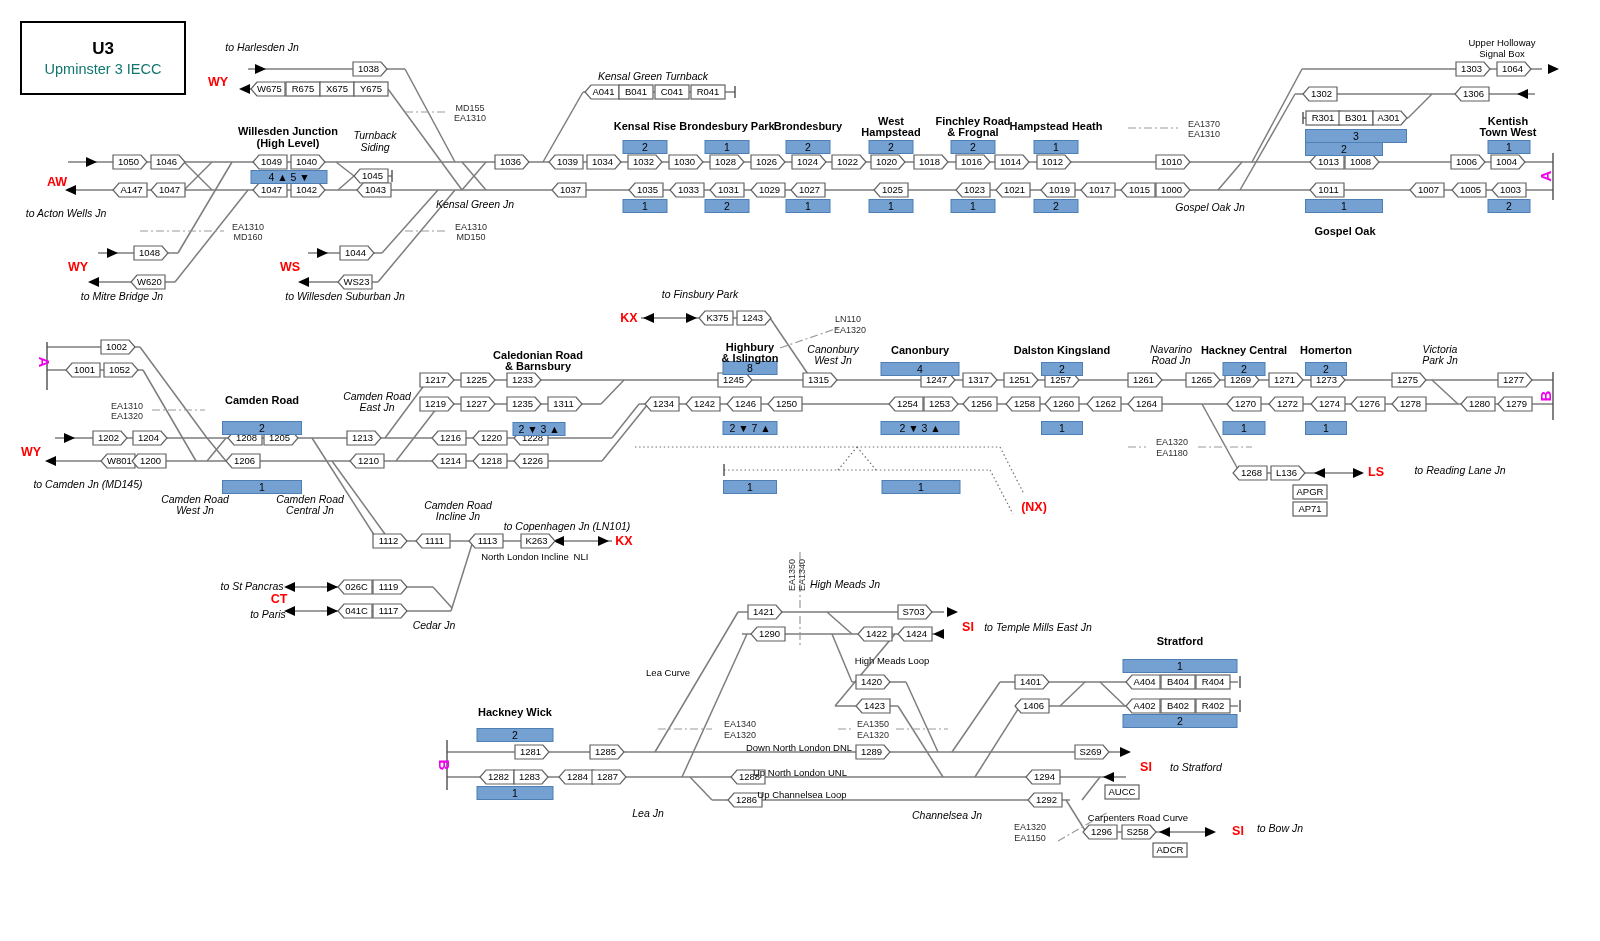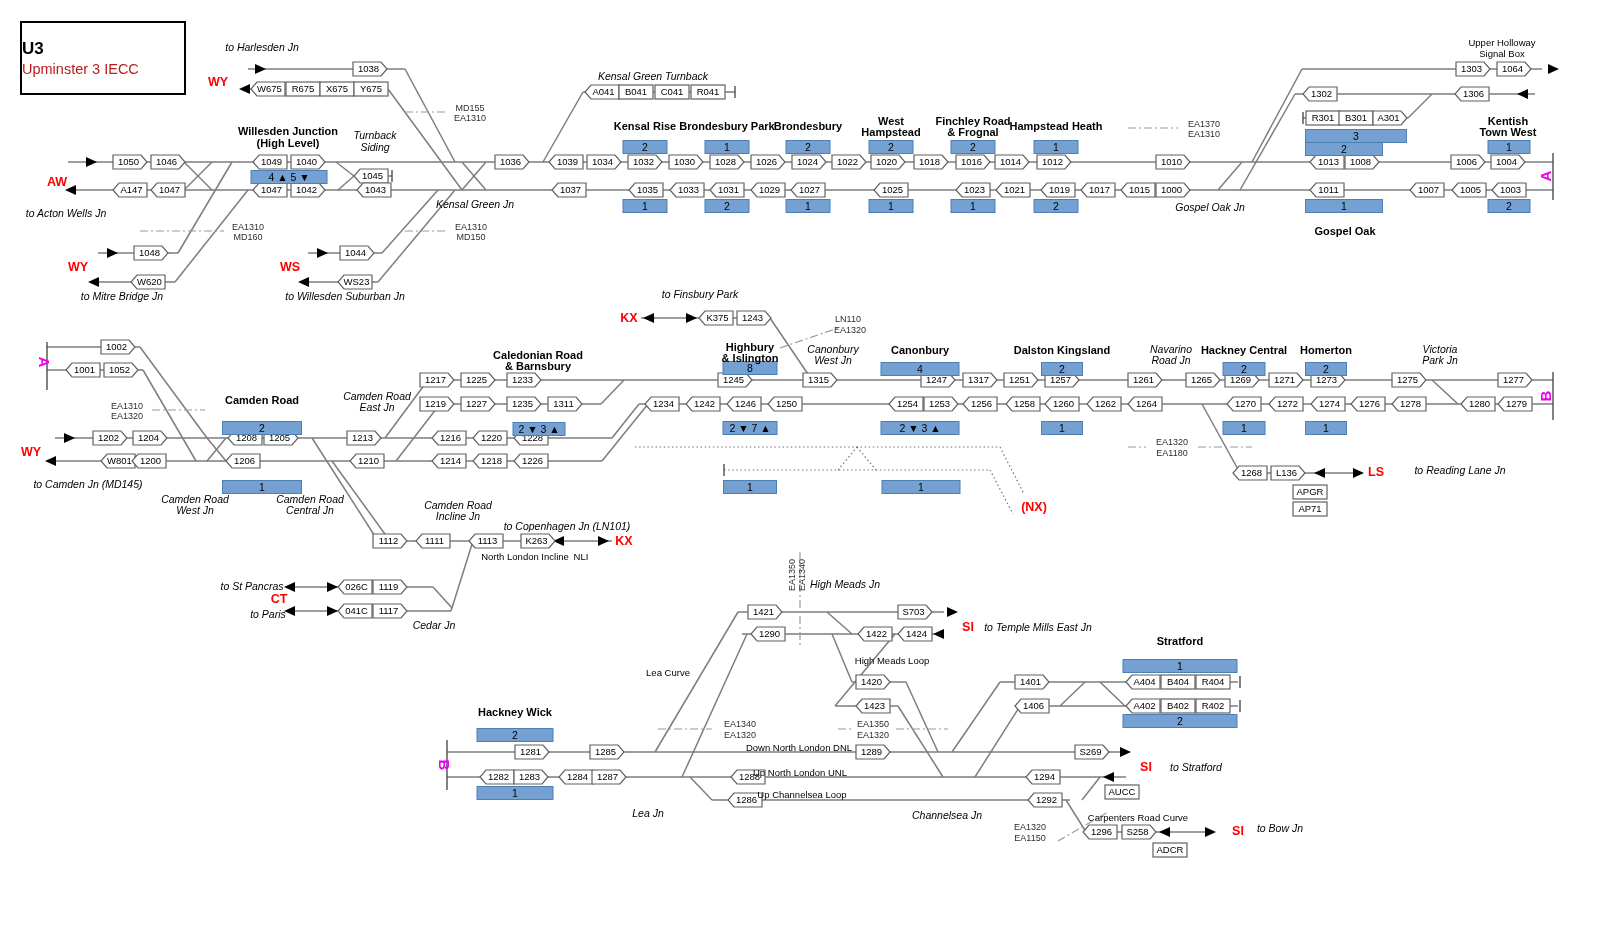--- a/index.html
+++ b/index.html
@@ -1,21 +1,21 @@
 <!DOCTYPE html>
 <html style="--pf: #74a1d2; --pb: #4d7fb5; --rd: #ff0000; --mg: #ee00ee;"><head>
 <meta charset="utf-8">
 <style>
   html,body{margin:0;padding:0;background:#fff}
   .stage{position:relative;width:1600px;height:941px;background:#fff;overflow:hidden;
          font-family:"Liberation Sans",sans-serif}
   .titlebox{position:absolute;left:20px;top:21px;width:162px;height:70px;border:2.5px solid #000;
-            display:flex;flex-direction:column;justify-content:center;background:#fff;z-index:5}
+            display:flex;flex-direction:column;align-items:center;justify-content:center;background:#fff;z-index:5}
   .titlebox .t1{font-size:17px;font-weight:bold;color:#000;line-height:1.25}
-  .titlebox .t2{font-size:14.5px;color:#b91c1c;line-height:1.25}
+  .titlebox .t2{font-size:14.5px;color:#0f766e;line-height:1.25}
   svg{position:absolute;left:0;top:0}
   .trk{stroke:#7d7d7d;stroke-width:1.5;fill:none}
   .dd{stroke:#9a9a9a;stroke-width:1.2;fill:none;stroke-dasharray:8 3 2 3}
   .dt{stroke:#707070;stroke-width:1.2;fill:none;stroke-dasharray:1.5 2.6}
   .edg{stroke:#4d4d4d;stroke-width:1.4}
   .tick{stroke:#4d4d4d;stroke-width:1.4}
   .arr{fill:#000;stroke:none}
   .bx{fill:#fff;stroke:#616161;stroke-width:1.2}
   .bt{font-size:9.5px;fill:#000;text-anchor:middle}
   .bar{fill:var(--pf,#74a1d2);stroke:var(--pb,#4d7fb5);stroke-width:1}

